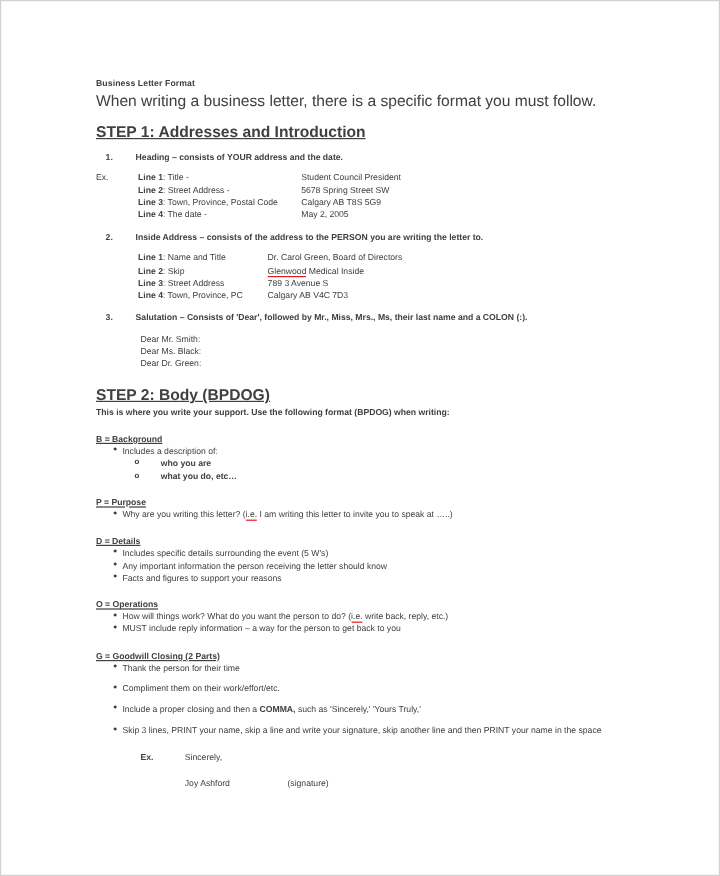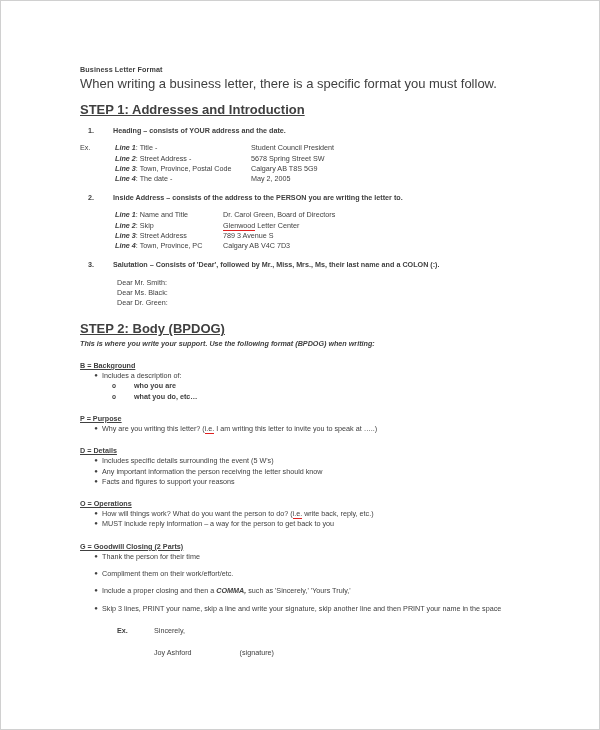--- a/index.html
+++ b/index.html
@@ -22,21 +22,21 @@
   .content {
     position: absolute;
     left: 79px;
     top: 64px;
     width: 450px;
     font-size: 7.2px;
     line-height: 1.42;
   }
 
   
-  .b { font-weight: bold; font-style: italic; }
+  .b { font-weight: bold; }
   .bu { font-weight: bold; text-decoration: underline; }
   .spell {
     border-bottom: 1px solid #e02020;
     padding-bottom: 0px;
   }
   .blank { height: 7px; }
   .gap-sm { height: 5px; }
   .gap-md { height: 9px; }
 
   .doc-title {
@@ -198,21 +198,21 @@
 
     <div class="blank"></div>
 
     <div class="ex-rows addr-rows-2">
       <div class="ex-row">
         <span class="lbl"><span class="b">Line 1</span><span>: Name and Title</span></span>
         <span class="val">Dr. Carol Green, Board of Directors</span>
       </div>
       <div class="ex-row">
         <span class="lbl"><span class="b">Line 2</span><span>: Skip</span></span>
-        <span class="val"><span class="spell">Glenwood</span><span> Letter Center</span></span>
+        <span class="val"><span class="spell">Glenwood</span><span> Medical Inside</span></span>
       </div>
       <div class="ex-row">
         <span class="lbl"><span class="b">Line 3</span><span>: Street Address</span></span>
         <span class="val">789 3 Avenue S</span>
       </div>
       <div class="ex-row">
         <span class="lbl"><span class="b">Line 4</span><span>: Town, Province, PC</span></span>
         <span class="val">Calgary AB V4C 7D3</span>
       </div>
     </div>

